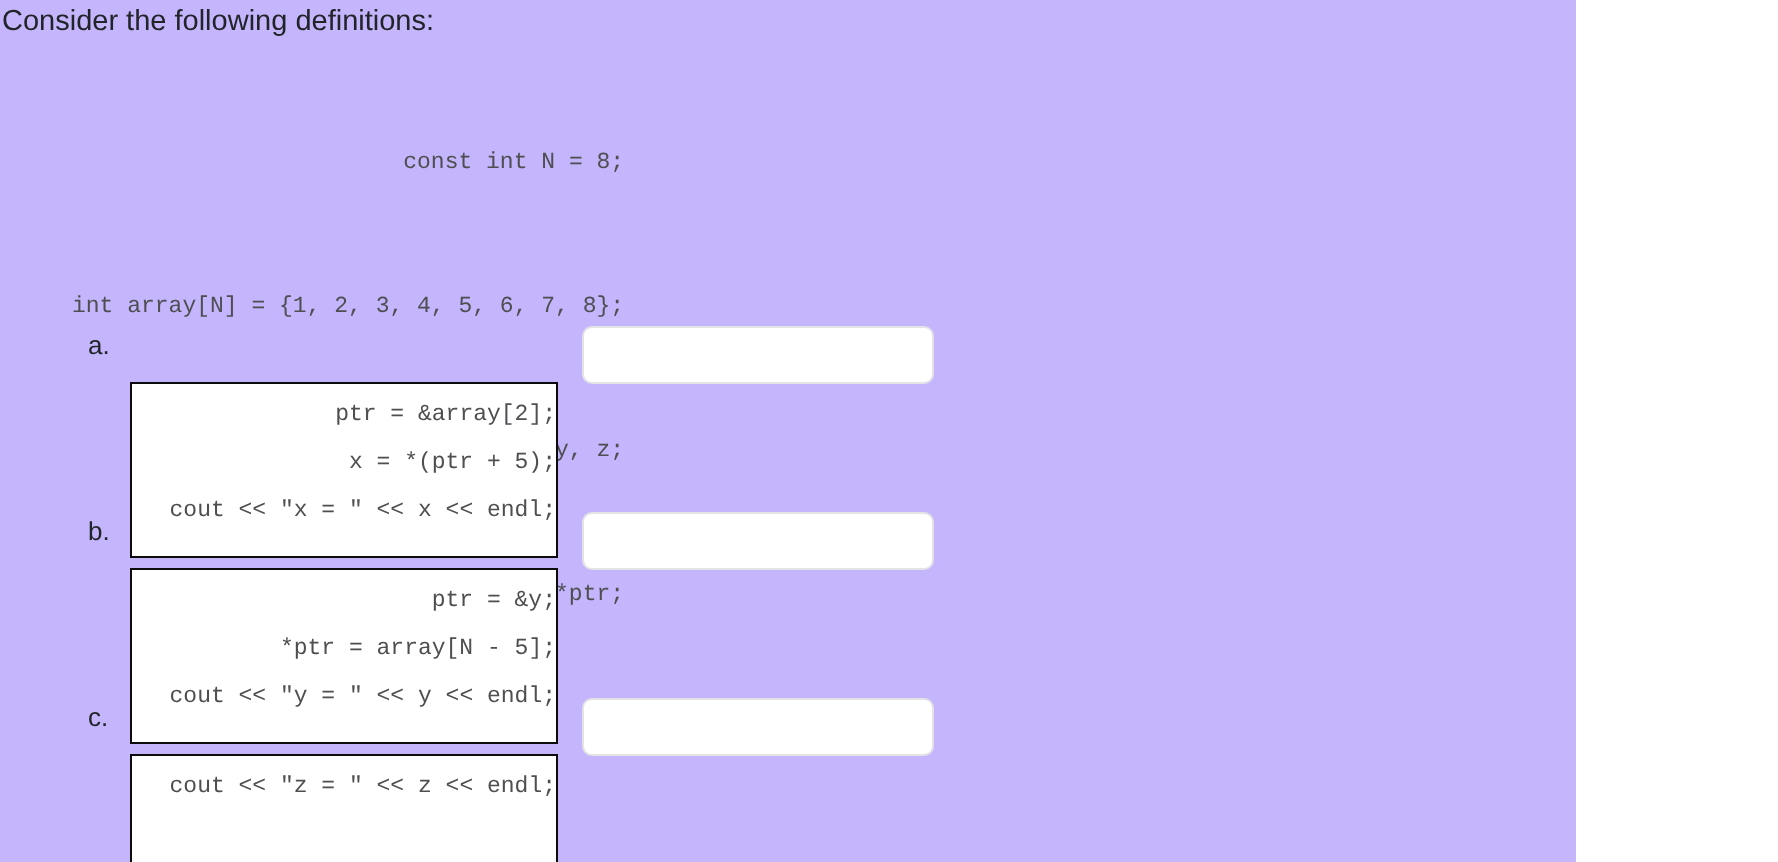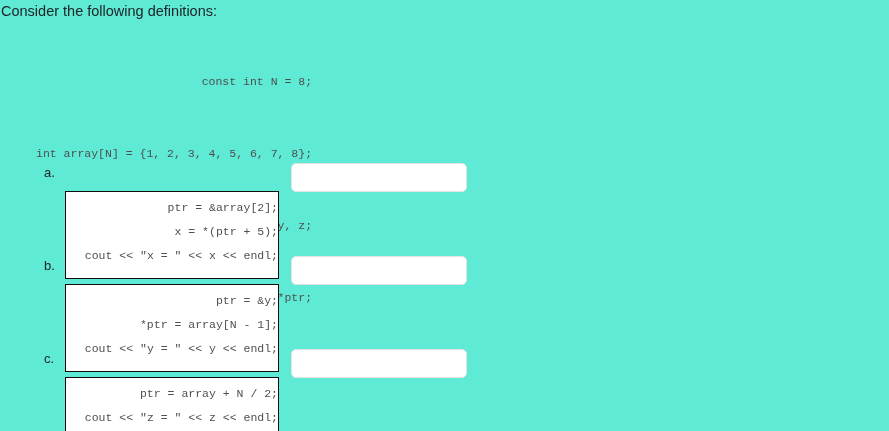--- a/index.html
+++ b/index.html
@@ -1,21 +1,21 @@
 <!DOCTYPE html>
 <html><head>
 <meta charset="utf-8">
 <style>
   * { margin: 0; padding: 0; box-sizing: border-box; }
   html, body { background: #ffffff; }
   .page {
     position: relative;
-    width: 889px;
+    width: 788px;
     height: 431px;
-    background: #5eead4;
+    background: #c4b5fd;
     font-family: "Liberation Sans", sans-serif;
     overflow: hidden;
   }
   .prompt {
     position: absolute;
     left: 1px;
     font-size: 14.5px;
     line-height: 21px;
     color: #212529;
   }
@@ -105,28 +105,27 @@
       <div class="code-line">x = *(ptr + 5);</div>
       <div class="code-line">cout &lt;&lt; "x = " &lt;&lt; x &lt;&lt; endl;</div>
     </div>
     <input class="answer-input" type="text" value="" style="">
   </div>
 
   <div class="frag-row row-b">
     <span class="frag-label">b.</span>
     <div class="code-box">
       <div class="code-line">ptr = &amp;y;</div>
-      <div class="code-line">*ptr = array[N - 1];</div>
+      <div class="code-line">*ptr = array[N - 5];</div>
       <div class="code-line">cout &lt;&lt; "y = " &lt;&lt; y &lt;&lt; endl;</div>
     </div>
     <input class="answer-input" type="text" value="" style="">
   </div>
 
   <div class="frag-row row-c">
     <span class="frag-label">c.</span>
     <div class="code-box">
-      <div class="code-line">ptr = array + N / 2;</div>
       <div class="code-line">cout &lt;&lt; "z = " &lt;&lt; z &lt;&lt; endl;</div>
     </div>
     <input class="answer-input" type="text" value="" style="">
   </div>
 
 </div>
 
 </body></html>

